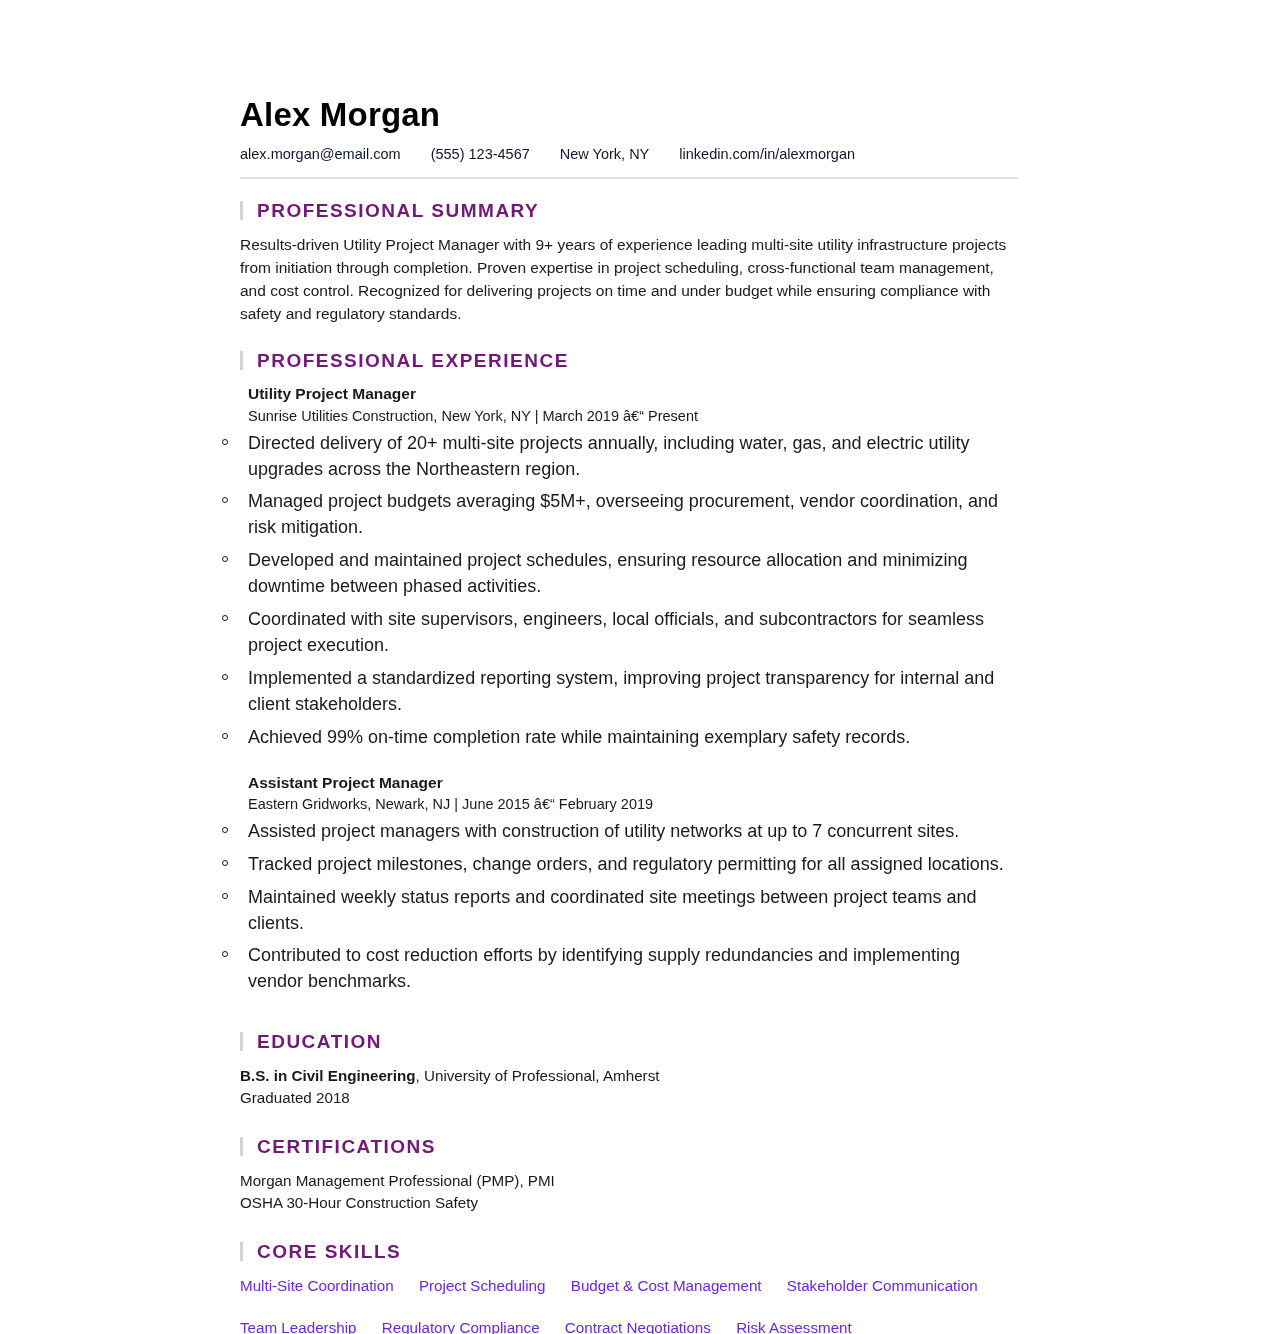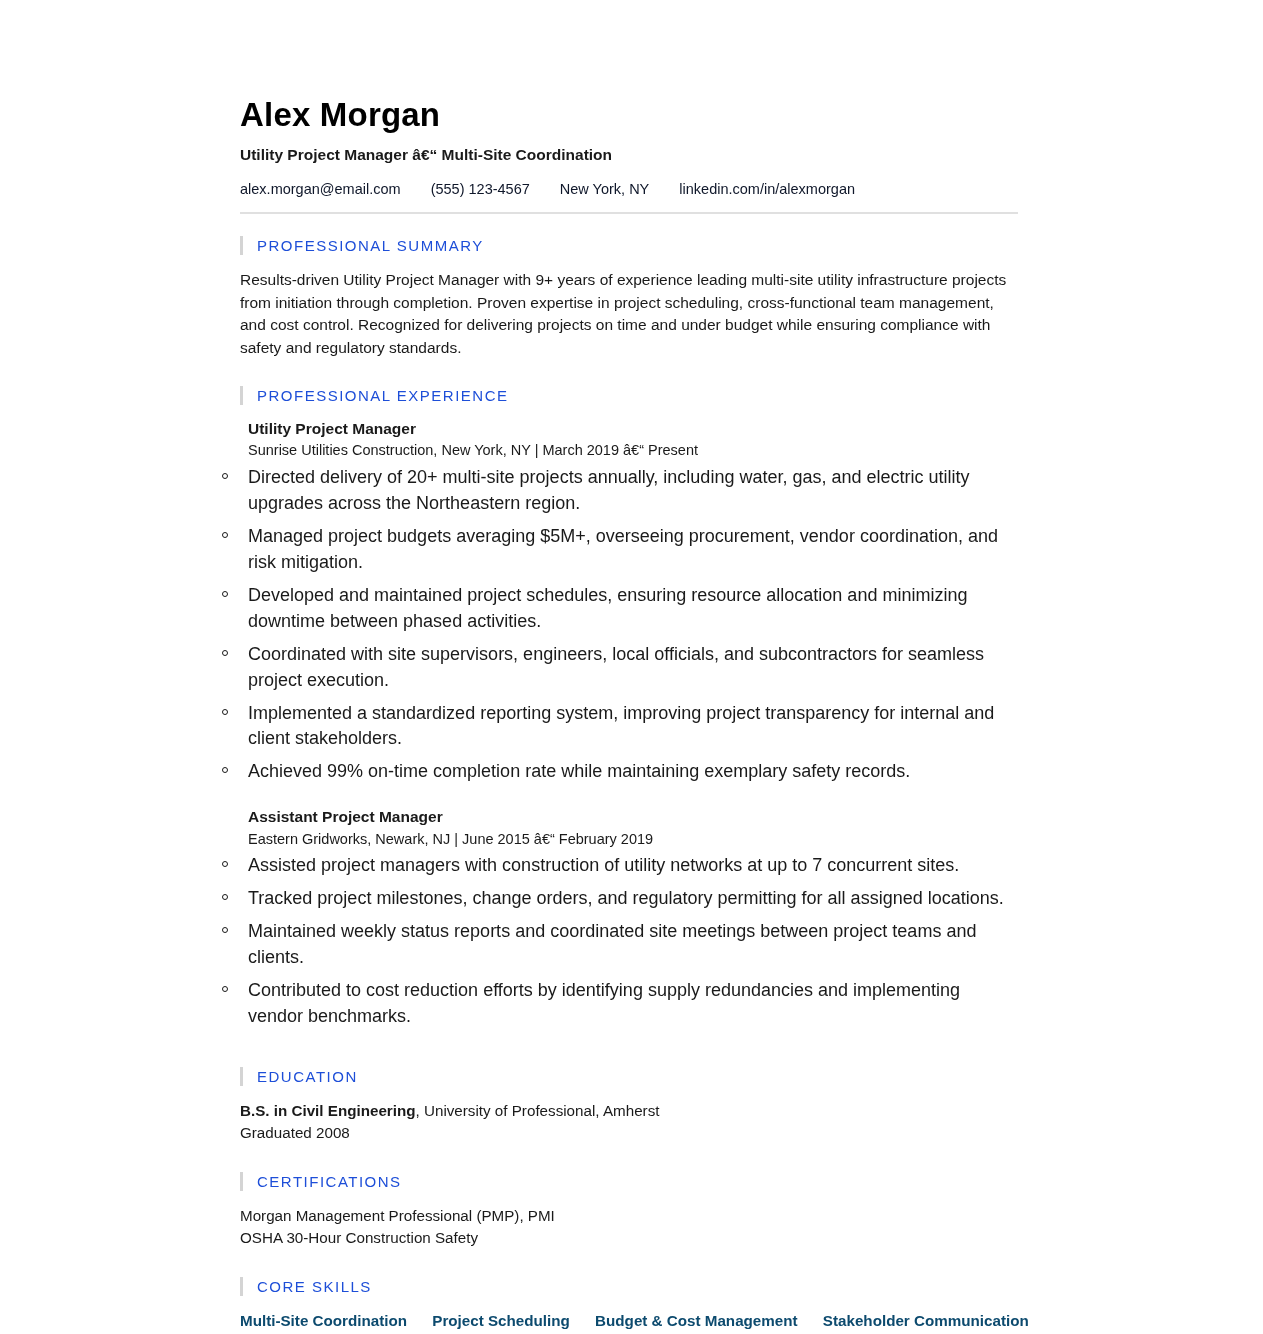--- a/index.html
+++ b/index.html
@@ -73,24 +73,24 @@
     margin: 0 0 14px 0;
   }
   .accent-bar {
     width: 3px;
     height: 19px;
     background: #d4d4d4;
     flex: 0 0 auto;
     margin-right: 14px;
   }
   .section-title {
-    font-size: 15px;
-    font-weight: normal;
+    font-size: 19px;
+    font-weight: bold;
     letter-spacing: 1.5px;
-    color: #1d4ed8;
+    color: #701a75;
     line-height: 1;
   }
 
   
   .summary {
     font-size: 15.5px;
     line-height: 1.47;
     color: #1a1a1a;
     margin: 0 0 26px 0;
   }
@@ -150,45 +150,43 @@
   }
   .cert-line {
     font-size: 15.2px;
     line-height: 1.45;
     color: #1a1a1a;
     margin: 0;
   }
 
   .skills-row {
     font-size: 15.2px;
-    color: #0c4a6e;
+    color: #6d28d9;
     line-height: 1.4;
     margin: 0 0 20px 0;
     white-space: nowrap;
-    font-weight: bold;
   }
   .skills-row .sk {
     display: inline-block;
   }
   .skills-row .sk + .sk {
     margin-left: 21px;
   }
 
   .gap-lg { height: 30px; }
   .gap-md { height: 22px; }
 </style>
 </head>
 <body>
 
 <div class="page">
   <div class="content">
 
     <div>
       <h1 class="name">Alex Morgan</h1>
-      <div class="headline">Utility Project Manager â€“ Multi-Site Coordination</div>
       <div class="contact">
         <span class="ci">alex.morgan@email.com</span>
         <span class="ci">(555) 123-4567</span>
         <span class="ci">New York, NY</span>
         <span class="ci">linkedin.com/in/alexmorgan</span>
       </div>
       <div class="hrule"></div>
     </div>
 
     <div class="section">
@@ -231,21 +229,21 @@
     </div>
 
     <div class="gap-lg"></div>
 
     <div class="section">
       <div class="section-head">
         <span class="accent-bar"></span>
         <span class="section-title">EDUCATION</span>
       </div>
       <p class="edu-line"><b>B.S. in Civil Engineering</b><span>, University of Professional, Amherst</span></p>
-      <p class="edu-line">Graduated 2008</p>
+      <p class="edu-line">Graduated 2018</p>
     </div>
 
     <div class="gap-md"></div>
 
     <div class="section">
       <div class="section-head">
         <span class="accent-bar"></span>
         <span class="section-title">CERTIFICATIONS</span>
       </div>
       <p class="cert-line">Morgan Management Professional (PMP), PMI</p>

